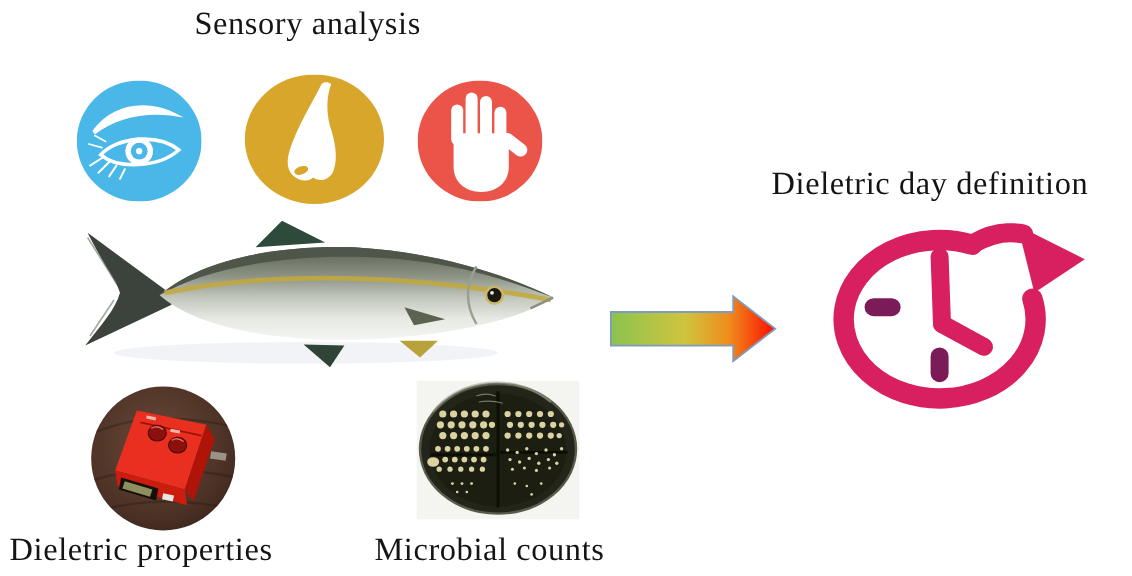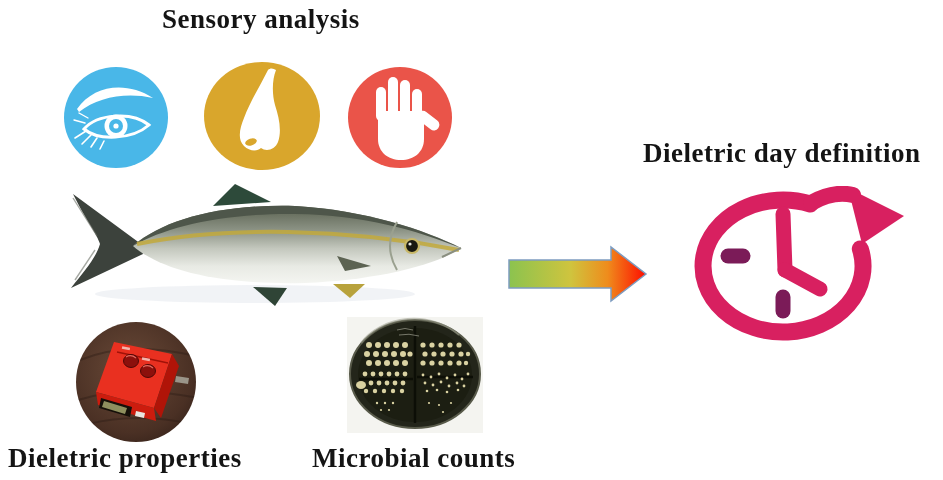--- a/index.html
+++ b/index.html
@@ -2,21 +2,21 @@
 <html><head>
 <meta charset="utf-8">
 <style>
   html,body{margin:0;padding:0;background:#fff;}
   .stage{
     position:relative;width:943px;height:480px;background:#fff;
     font-family:"Liberation Serif","DejaVu Serif",serif;color:#141414;
     overflow:hidden;
   }
   .abs{position:absolute;}
-  .caption{font-size:27px;letter-spacing:.5px;white-space:nowrap;font-weight:bold;}
+  .caption{font-size:27px;letter-spacing:.5px;white-space:nowrap;}
   svg{display:block;}
 </style>
 </head>
 <body>
 
 <div class="stage">
 
   <div class="abs caption" style="left:162px;top:4px;">Sensory analysis</div>
 
   <div class="abs" style="left:64px;top:67px;">

